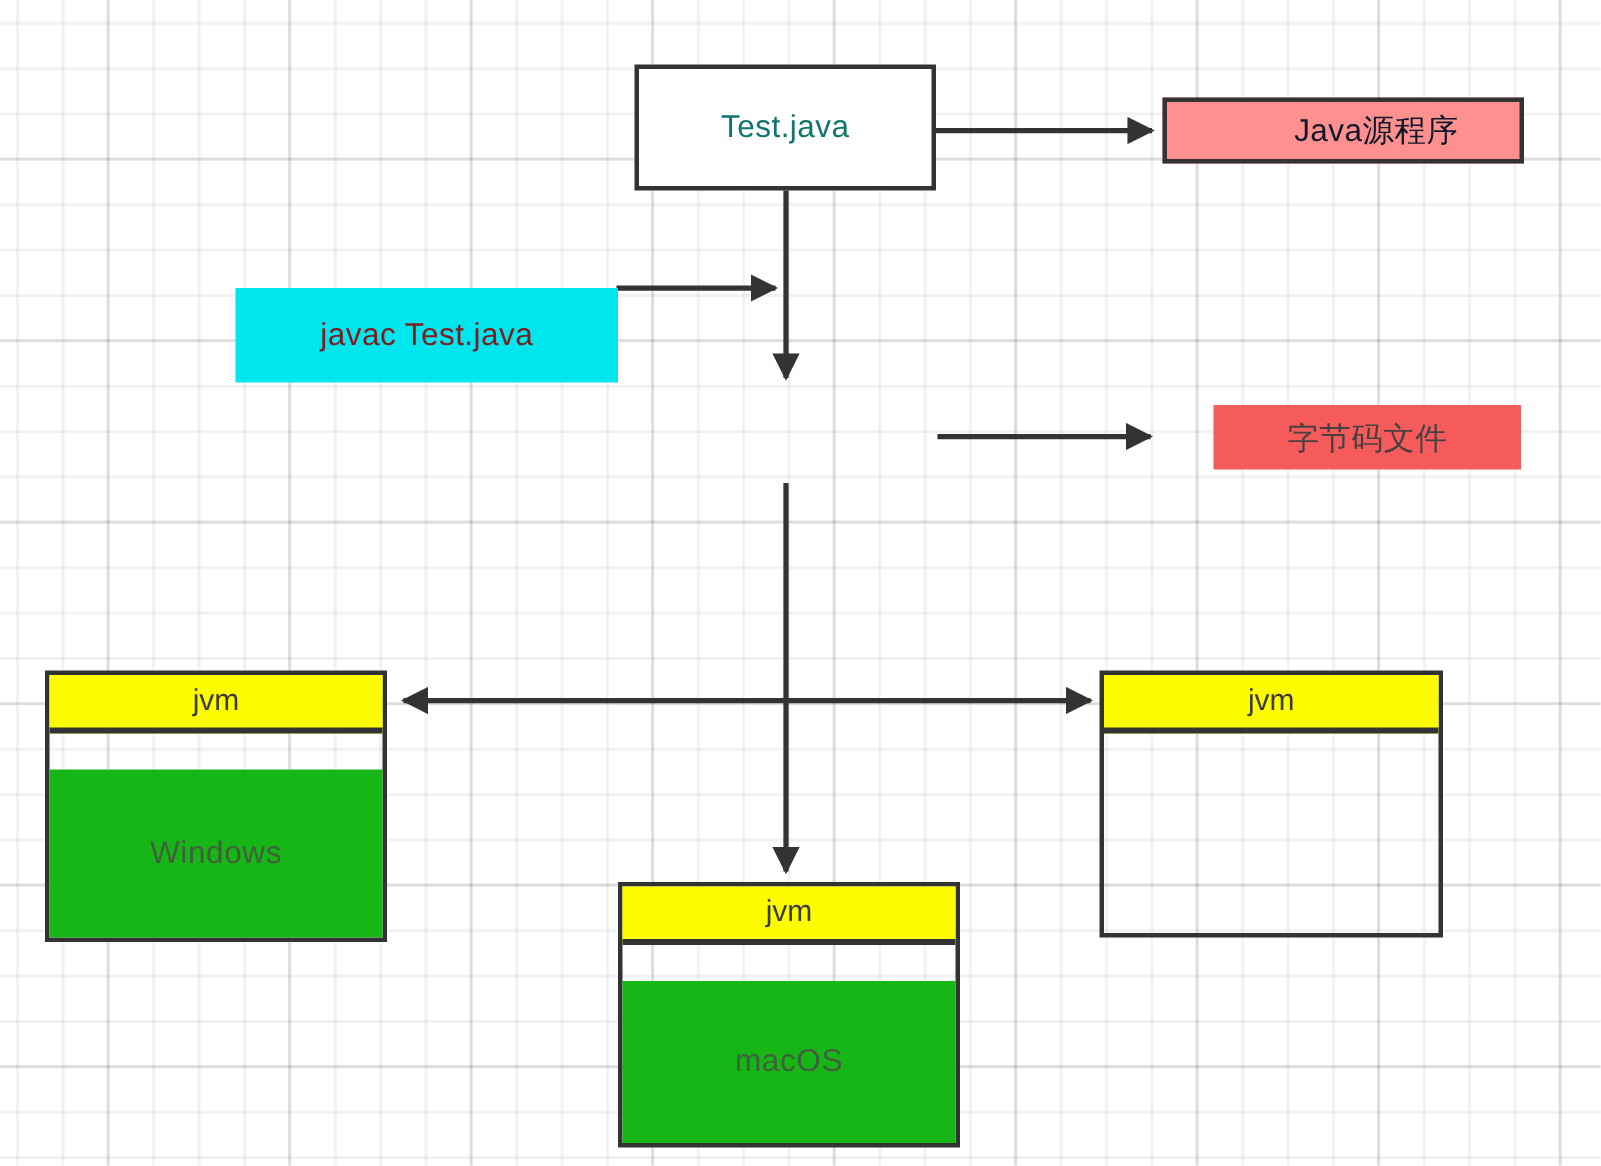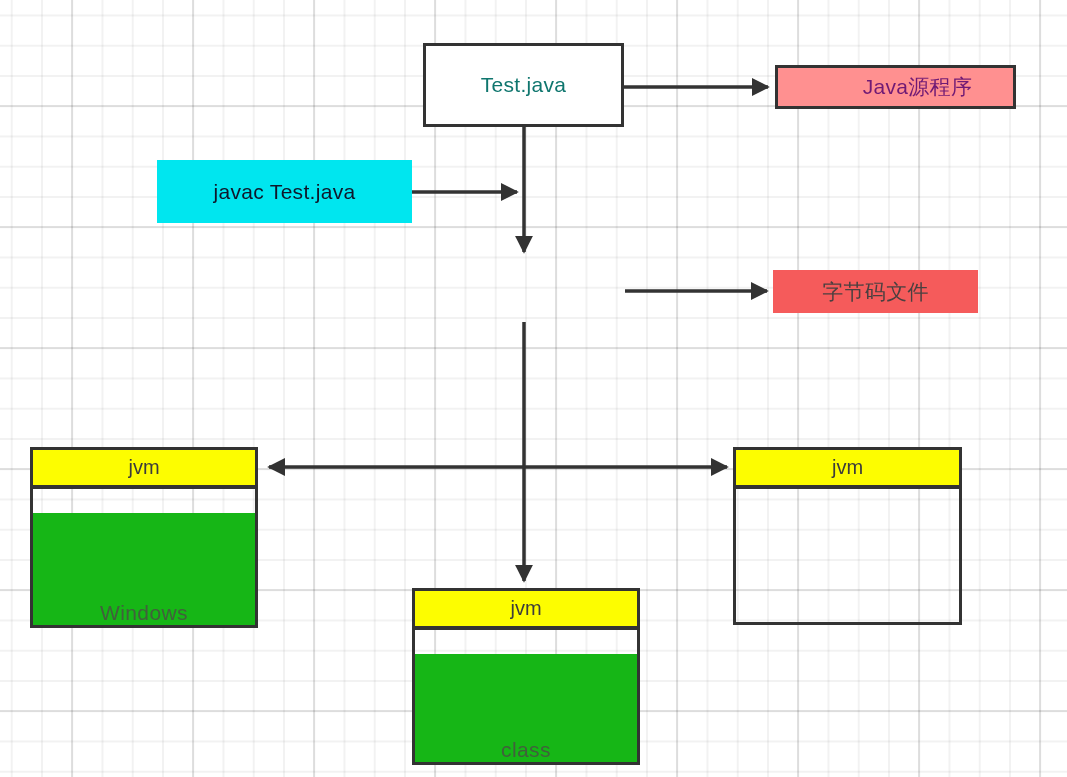--- a/index.html
+++ b/index.html
@@ -39,30 +39,32 @@
     color: #0f766e;
     letter-spacing: 0.3px;
   }
   .plain {
     background: #ffffff;
     border: 3px solid #333333;
   }
   .tag-bordered {
     background: #ff9090;
     border: 3px solid #333333;
-    color: #701a75;
+    color: #0f172a;
     padding-left: 44px;
   }
   .tag-red {
     background: #f55b5b;
     color: #4a4040;
+    margin-left: 36px;
   }
   .cmd {
     background: #00e6ef;
-    color: #0f172a;
+    color: #7f1d1d;
+    margin-top: 32px;
   }
   .os {
     position: absolute;
     z-index: 2;
     box-sizing: border-box;
     border: 3px solid #333333;
     display: flex;
     flex-direction: column;
     gap: 24px;
   }
@@ -75,21 +77,21 @@
     display: flex;
     align-items: center;
     justify-content: center;
     font-size: 20px;
     color: #3c3c3c;
   }
   .os-body {
     flex: 1 1 auto;
     background: #16b616;
     display: flex;
-    align-items: flex-end;
+    align-items: center;
     justify-content: center;
     font-size: 21px;
     color: #41603c;
     letter-spacing: 0.4px;
   }
 
   
   #n-test-java   { left: 423px; top: 43px;  width: 201px; height: 84px; }
   #n-java-source { left: 775px; top: 65px;  width: 241px; height: 44px; font-size: 21px; }
   #n-javac-cmd   { left: 157px; top: 160px; width: 255px; height: 63px; }
@@ -150,17 +152,17 @@
     <div class="os-head">
       <span>jvm</span>
     </div>
   </div>
 
   <div class="os" id="n-macos">
     <div class="os-head">
       <span>jvm</span>
     </div>
     <div class="os-body">
-      <span>class</span>
+      <span>macOS</span>
     </div>
   </div>
 
 </div>
 
 </body></html>

